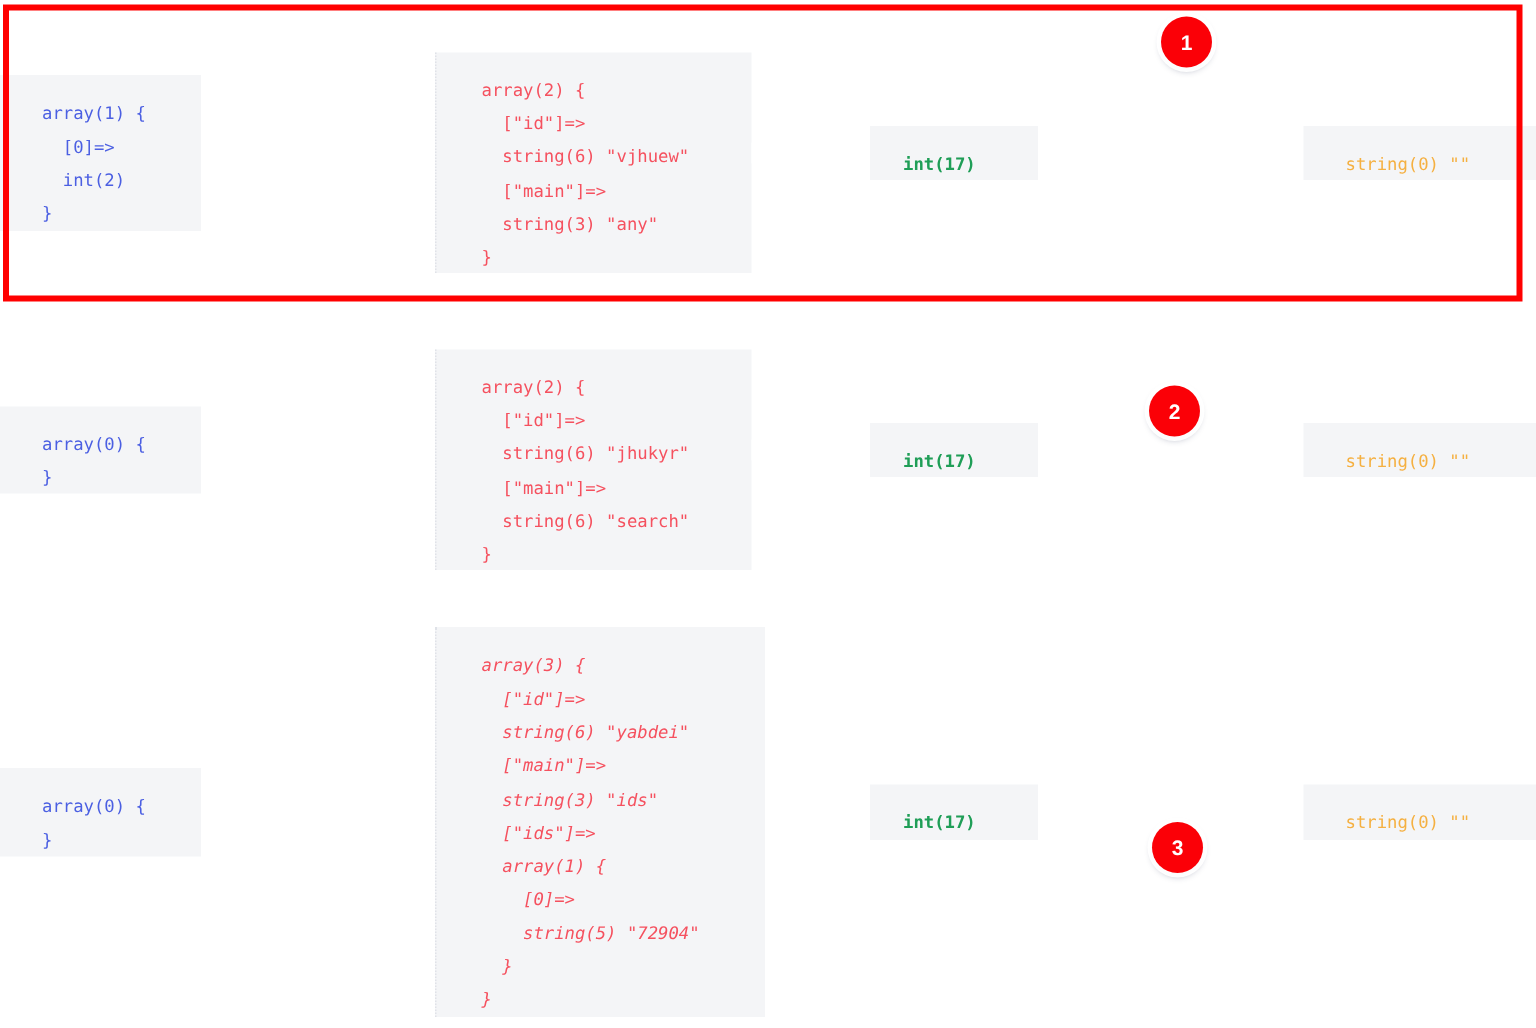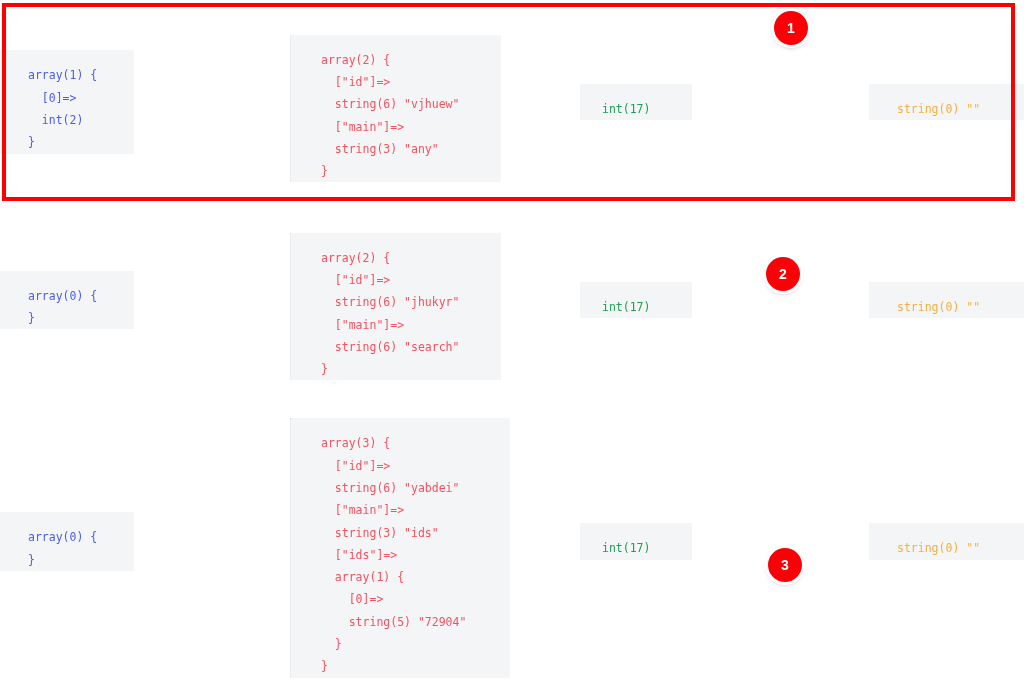--- a/index.html
+++ b/index.html
@@ -49,27 +49,27 @@
   
   .c1 { width: 134px; padding-left: 28px; }
   .c2 { width: 156px; }
   .c3 { width: 211px; padding-left: 30px; }
   .c4 { width: 79px;  }
   .c5 { width: 112px; padding-left: 22px; }
   .c6 { width: 177px; }
   .c7 { width: 155px; padding-left: 28px; }
 
   
-  .row-3 .c3 { width: 220px; }
+  .row-3 .c3 { width: 220px; font-style: italic; }
   .row-3 .c4 { width: 70px;  }
 
   
   .tok-blue   { color: #4b5fe2; }
   .tok-red    { color: #f5515f; }
-  .tok-green  { color: #1f9e57; }
+  .tok-green  { color: #1f9e57; font-weight: bold; }
   .tok-orange { color: #f5b041; }
 
   
   #highlight {
     position: absolute;
     left: 2px;
     top: 3px;
     width: 1013px;
     height: 198px;
     border: 4px solid #ff0000;

